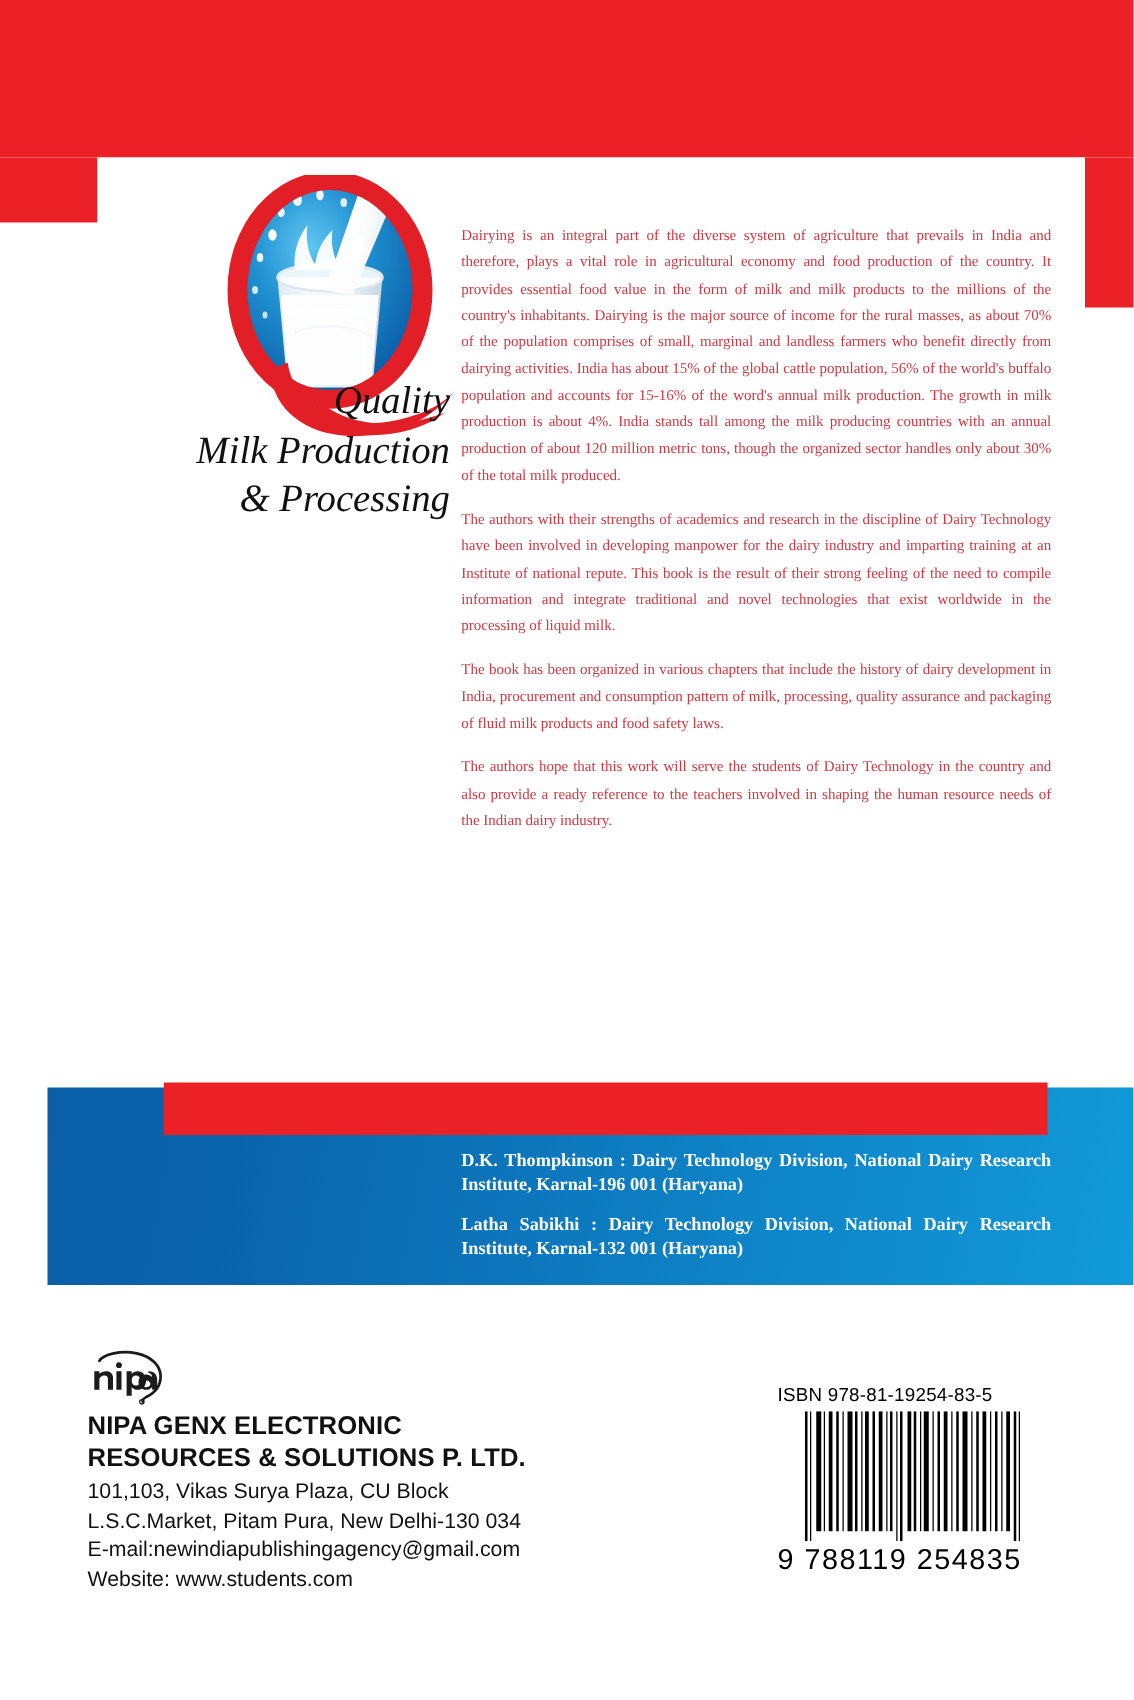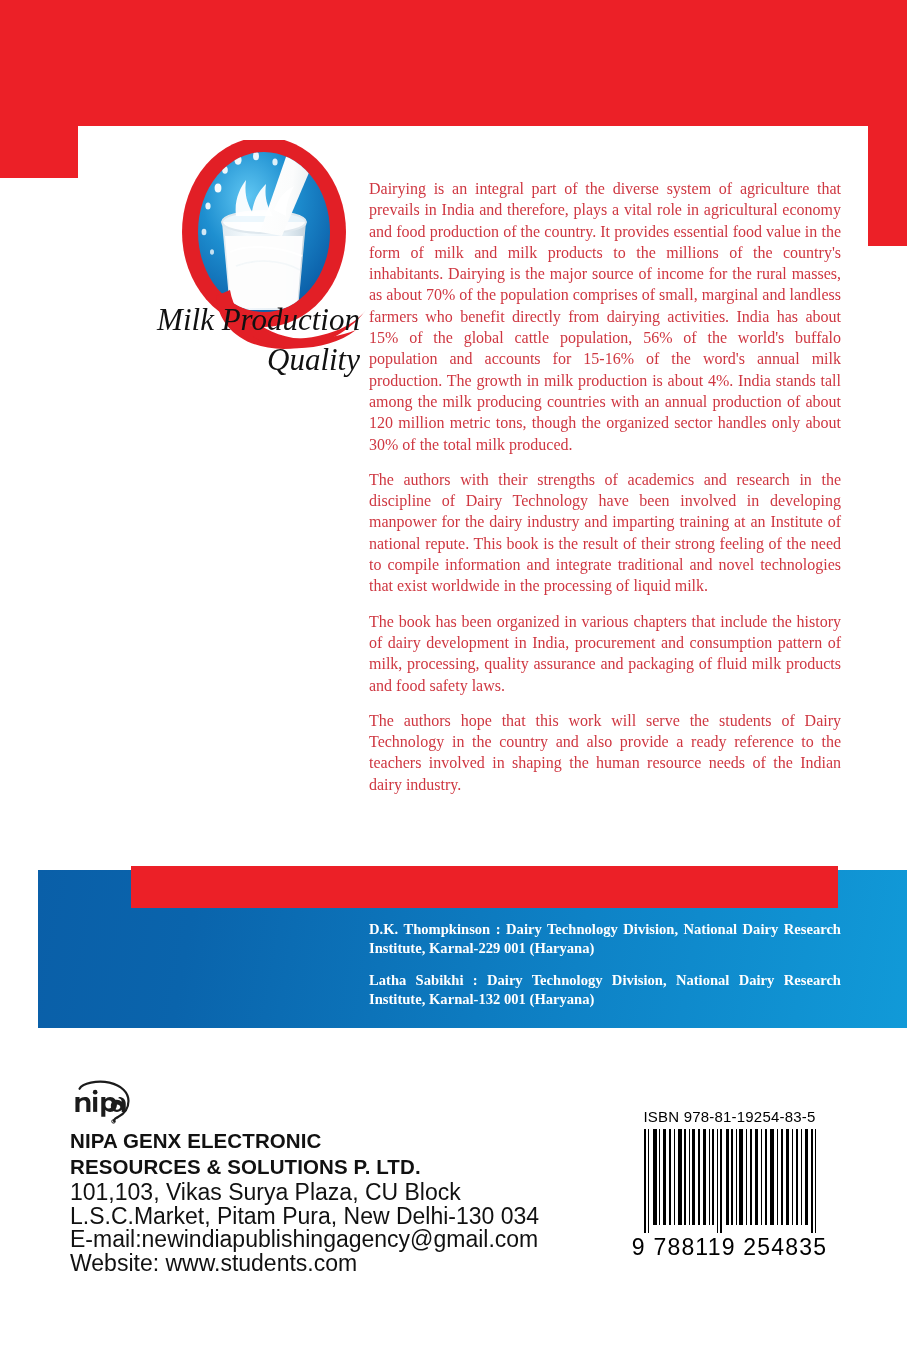--- a/index.html
+++ b/index.html
@@ -71,21 +71,21 @@
   }
   .title-block .tline { display: block; white-space: nowrap; }
 
   
   .blurb {
     position: absolute;
     left: 369px; top: 178px;
     width: 472px;
     color: #cf3741;
     font-family: "Liberation Serif", serif;
-    font-size: 16px;
+    font-size: 12px;
     line-height: 21.3px;
     text-align: justify;
     text-justify: inter-word;
   }
   .blurb p {
     margin: 0 0 14px 0;
   }
   .blurb p:last-child { margin-bottom: 16px; }
 
   
@@ -126,32 +126,32 @@
   }
   .nipa-logo { width: 68px; height: 46px; display:block; margin-bottom: 4px; }
   .pub-name {
     font-size: 20.5px;
     font-weight: bold;
     line-height: 26px;
     letter-spacing: 0.1px;
   }
   .pub-name span { display: block; }
   .pub-lines {
-    font-size: 23px;
+    font-size: 17px;
     line-height: 23.5px;
     margin-top: 1px;
   }
   .pub-lines span { display: block; white-space: nowrap; }
 
   
   .isbn-block {
     position: absolute;
     left: 622px; top: 1108px;
     width: 215px;
-    text-align: center;
+    text-align: left;
     font-family: "Liberation Sans", sans-serif;
     color: #000000;
   }
   .isbn-text {
     font-size: 15px;
     letter-spacing: 0.2px;
     margin-bottom: 4px;
     white-space: nowrap;
   }
   .barcode {
@@ -231,36 +231,37 @@
         <path d="M52 112 C70 104 100 106 124 116" stroke="#ffffff" stroke-width="2" fill="none" opacity="0.85"></path>
         <path d="M58 126 C78 118 104 120 122 130" stroke="#eef4f7" stroke-width="1.6" fill="none" opacity="0.7"></path>
       </g>
 
       <path d="M52 150 C58 186 92 206 140 196 C168 190 182 178 188 170 C176 186 154 204 120 208 C72 214 40 190 38 156 Z" fill="#e21f26"></path>
       <path d="M74 178 C96 200 136 206 178 190 C150 212 100 214 74 196 Z" fill="#e21f26"></path>
     </svg>
   </div>
 
   <div class="title-block">
+    <span class="tline">Quality</span>
     <span class="tline">Milk Production</span>
-    <span class="tline">Quality</span>
+    <span class="tline">&amp; Processing</span>
   </div>
 
   <div class="blurb">
     <p>Dairying is an integral part of the diverse system of agriculture that prevails in India and therefore, plays a vital role in agricultural economy and food production of the country. It provides essential food value in the form of milk and milk products to the millions of the country's inhabitants. Dairying is the major source of income for the rural masses, as about 70% of the population comprises of small, marginal and landless farmers who benefit directly from dairying activities. India has about 15% of the global cattle population, 56% of the world's buffalo population and accounts for 15-16% of the word's annual milk production. The growth in milk production is about 4%. India stands tall among the milk producing countries with an annual production of about 120 million metric tons, though the organized sector handles only about 30% of the total milk produced.</p>
     <p>The authors with their strengths of academics and research in the discipline of Dairy Technology have been involved in developing manpower for the dairy industry and imparting training at an Institute of national repute. This book is the result of their strong feeling of the need to compile information and integrate traditional and novel technologies that exist worldwide in the processing of liquid milk.</p>
     <p>The book has been organized in various chapters that include the history of dairy development in India, procurement and consumption pattern of milk, processing, quality assurance and packaging of fluid milk products and food safety laws.</p>
     <p>The authors hope that this work will serve the students of Dairy Technology in the country and also provide a ready reference to the teachers involved in shaping the human resource needs of the Indian dairy industry.</p>
   </div>
 
   <div class="blue-band"></div>
   <div class="red-overlay"></div>
 
   <div class="authors">
-    <p>D.K. Thompkinson : Dairy Technology Division, National Dairy Research Institute, Karnal-229 001 (Haryana)</p>
+    <p>D.K. Thompkinson : Dairy Technology Division, National Dairy Research Institute, Karnal-196 001 (Haryana)</p>
     <p>Latha Sabikhi : Dairy Technology Division, National Dairy Research Institute, Karnal-132 001 (Haryana)</p>
   </div>
 
   <div class="pub-block">
     <svg class="nipa-logo" viewBox="0 0 100 64" xmlns="http://www.w3.org/2000/svg">
       <path d="M14 14 C18 6 40 1 58 5 C76 9 86 20 86 32 C86 44 78 52 70 56" fill="none" stroke="#1b1b1b" stroke-width="3.2" stroke-linecap="round"></path>
       <path d="M70 56 C66 58 64 60 65 62" fill="none" stroke="#1b1b1b" stroke-width="3.2" stroke-linecap="round"></path>
       <g fill="#1b1b1b">
 
         <path d="M8 26 h6 v3 c2-2 5-3 8-3 c5 0 8 3 8 8 v14 h-6 V35 c0-2-1-4-4-4 c-3 0-6 2-6 5 v12 H8 Z"></path>

